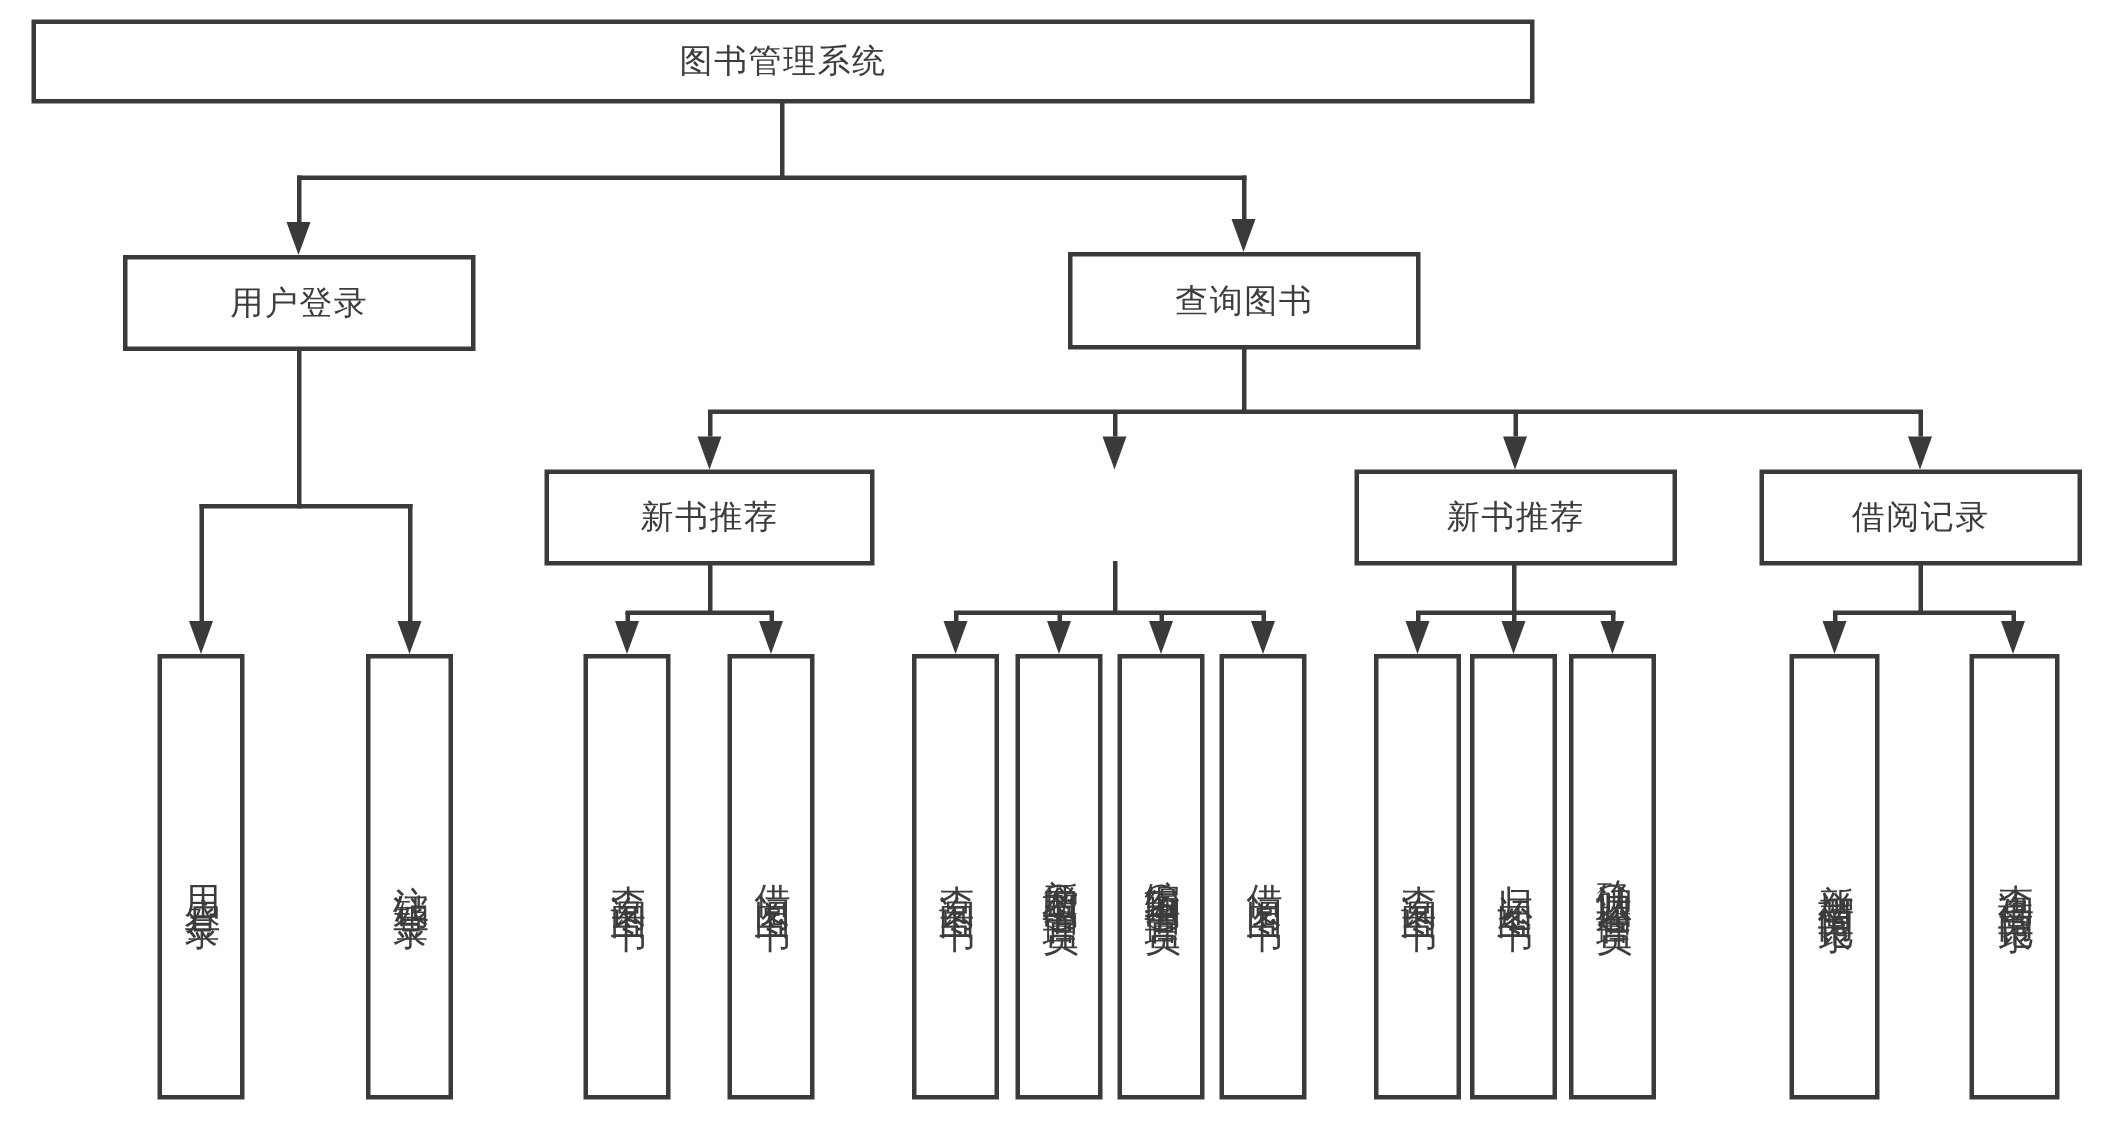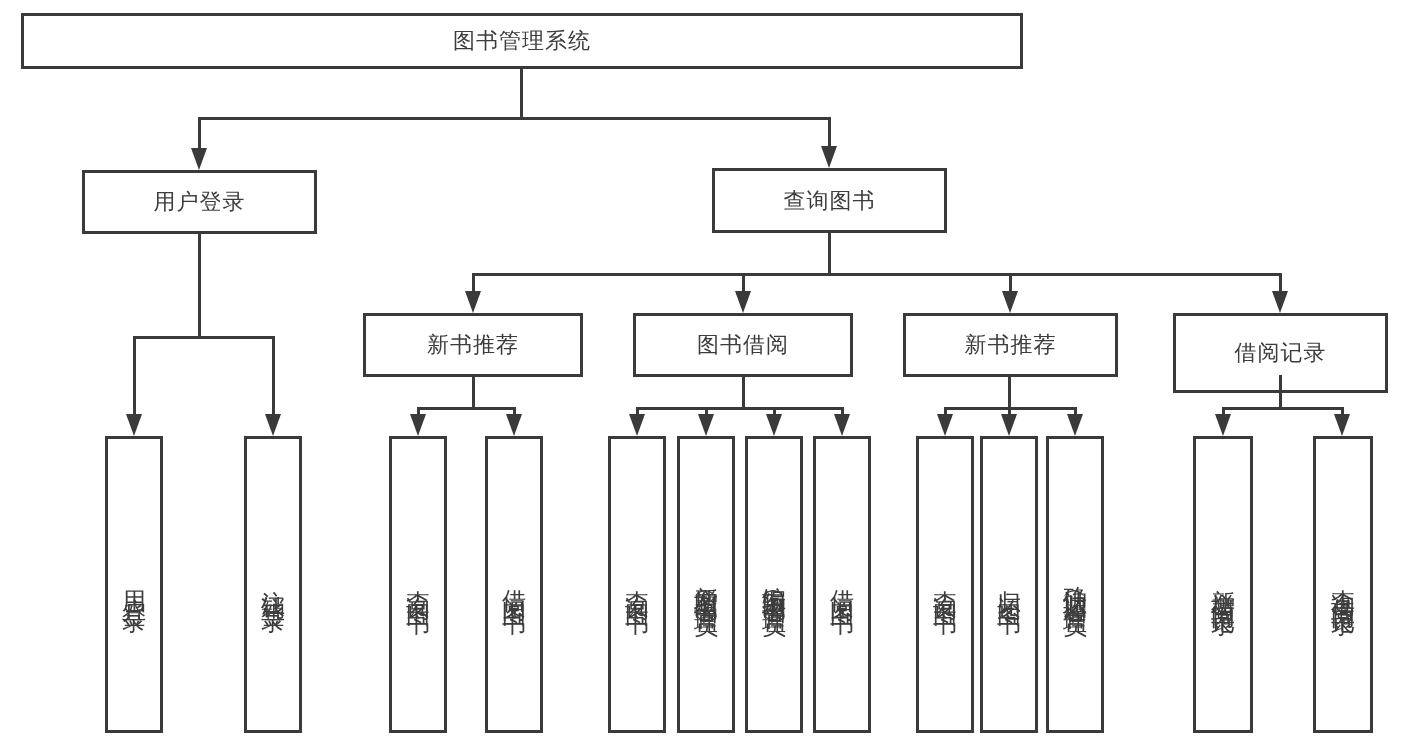--- a/index.html
+++ b/index.html
@@ -65,27 +65,24 @@
   <div class="box hbox" style="left:82px;top:170px;width:235px;height:64px">
     <span>用户登录</span>
   </div>
   <div class="box hbox" style="left:712px;top:168px;width:235px;height:65px">
     <span>查询图书</span>
   </div>
 
   <div class="box hbox" style="left:363px;top:313px;width:220px;height:64px">
     <span>新书推荐</span>
   </div>
-  <div class="box hbox" style="left:633px;top:313px;width:220px;height:64px">
-    <span>图书借阅</span>
-  </div>
   <div class="box hbox" style="left:903px;top:313px;width:215px;height:64px">
     <span>新书推荐</span>
   </div>
-  <div class="box hbox" style="left:1173px;top:313px;width:215px;height:80px">
+  <div class="box hbox" style="left:1173px;top:313px;width:215px;height:64px">
     <span>借阅记录</span>
   </div>
 
   <div class="box vbox" style="left:105px;top:436px;width:58px;height:297px">
     <span>用户登录</span>
   </div>
   <div class="box vbox" style="left:244px;top:436px;width:58px;height:297px">
     <span>注销登录</span>
   </div>
 

